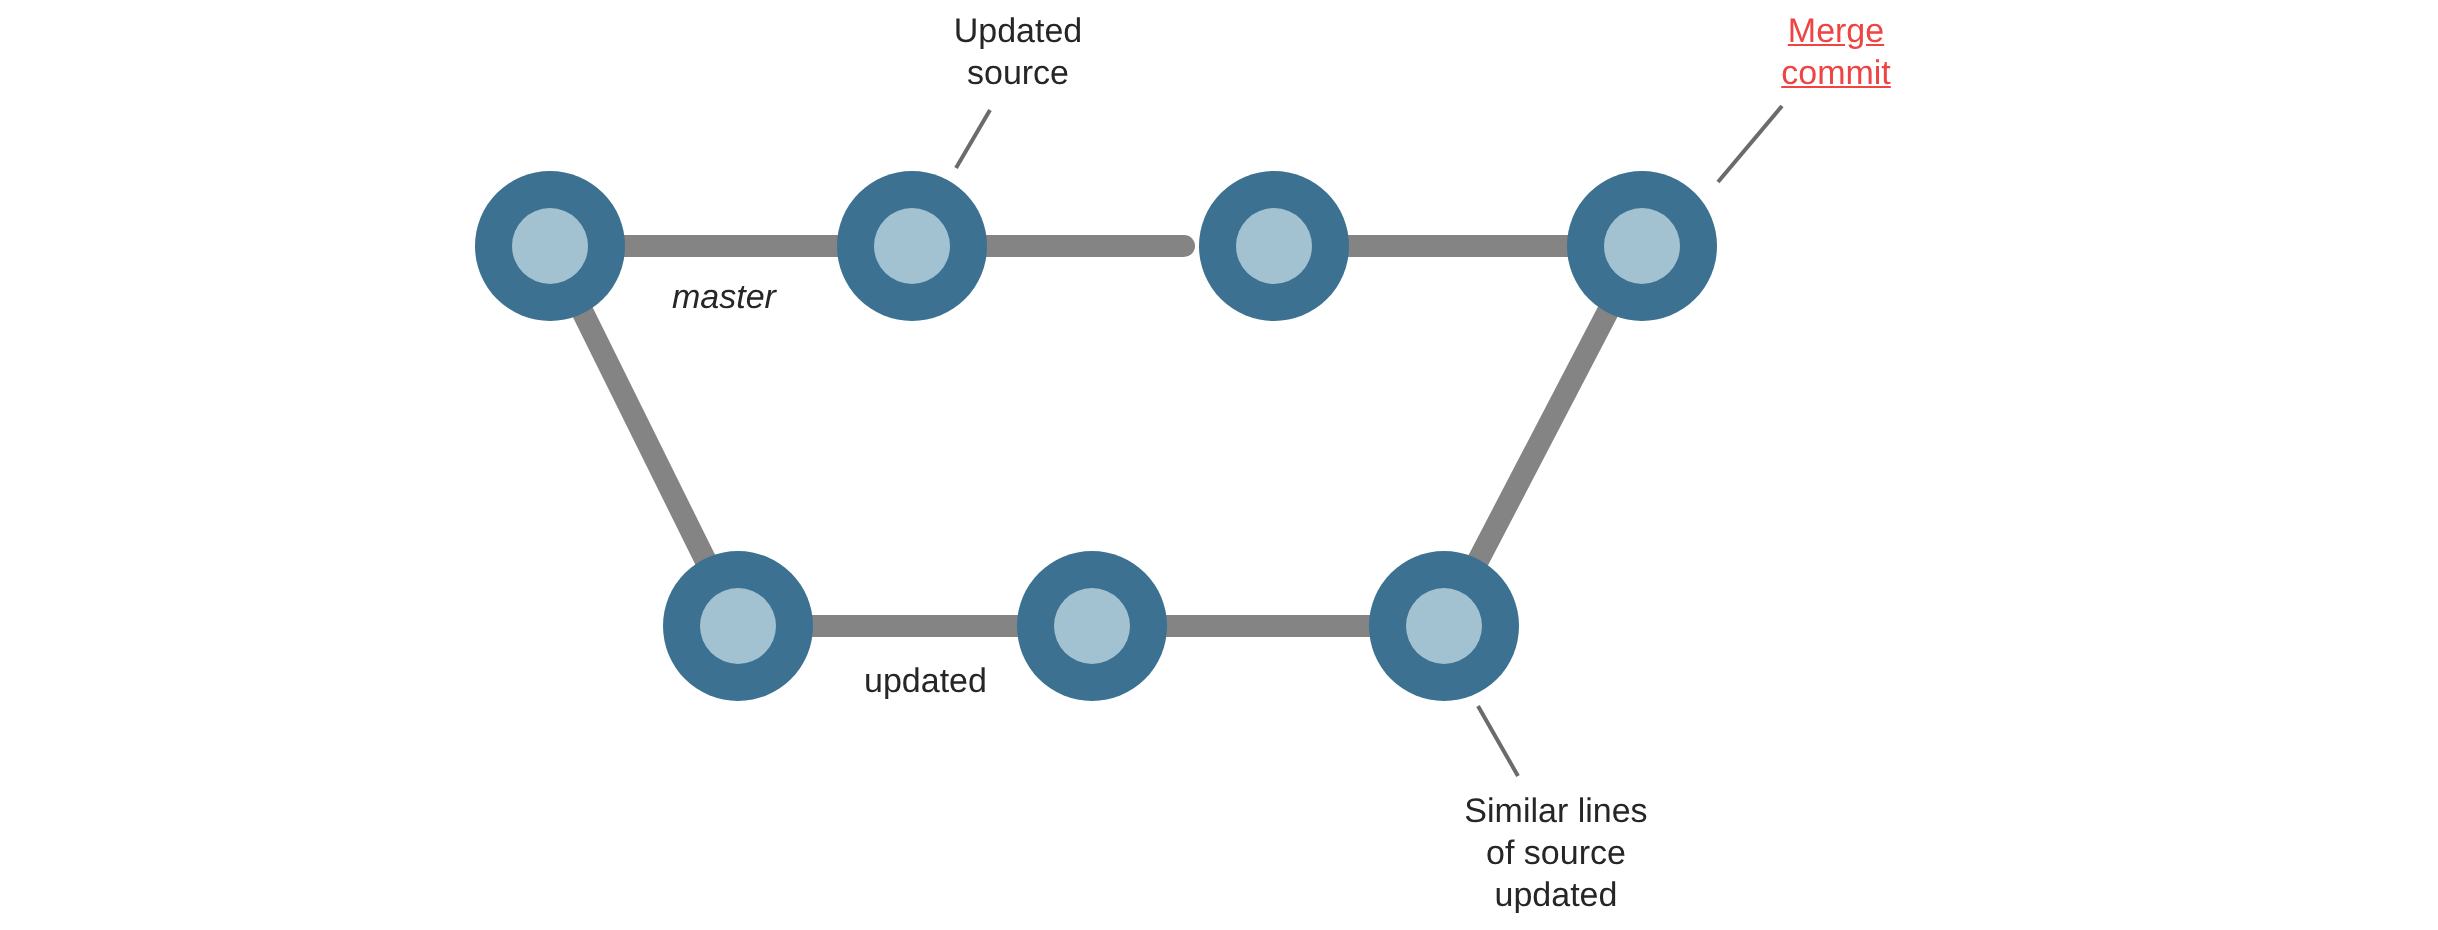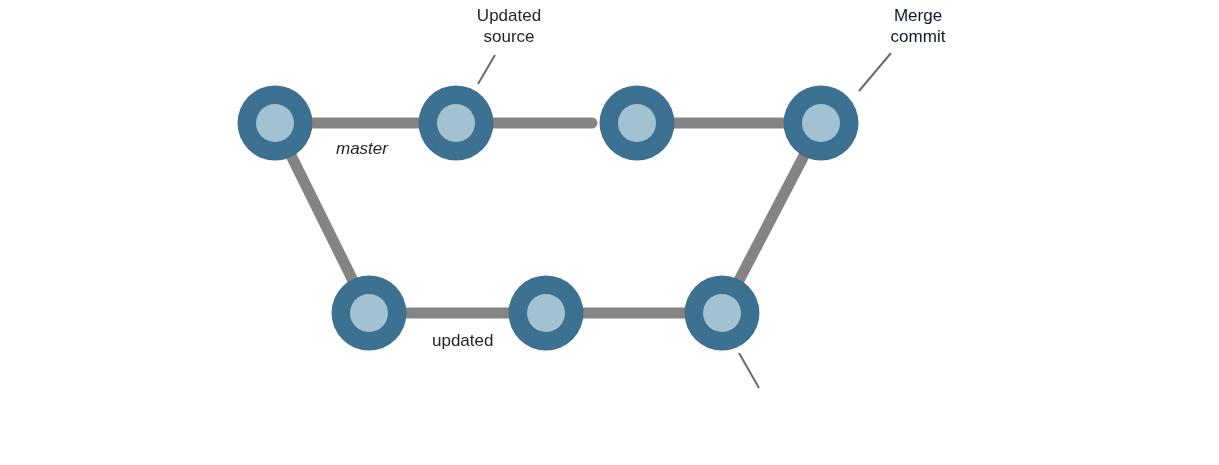--- a/index.html
+++ b/index.html
@@ -64,21 +64,24 @@
         <circle cx="546" cy="313" r="37.5" fill="#3c7191"></circle>
         <circle cx="546" cy="313" r="19" fill="#a3c2d1"></circle>
         <circle cx="722" cy="313" r="37.5" fill="#3c7191"></circle>
         <circle cx="722" cy="313" r="19" fill="#a3c2d1"></circle>
       </g>
   </svg>
 
   <div class="label centered label-updated-source" style="color: rgb(38, 38, 38);">Updated
 source</div>
 
-  <div class="label centered label-merge-commit" style="color: #0f172a;">Merge
+  <div class="label centered label-merge-commit" style="color: #ef4444; text-decoration: underline;">Merge
 commit</div>
 
   <div class="label label-master" style="color: rgb(38, 38, 38);">master</div>
 
   <div class="label label-bugfix" style="color: rgb(38, 38, 38);">updated</div>
 
+  <div class="label centered label-similar-lines" style="color: rgb(38, 38, 38);">Similar lines
+of source
+updated</div>
 
 </div>
 
 </body></html>

